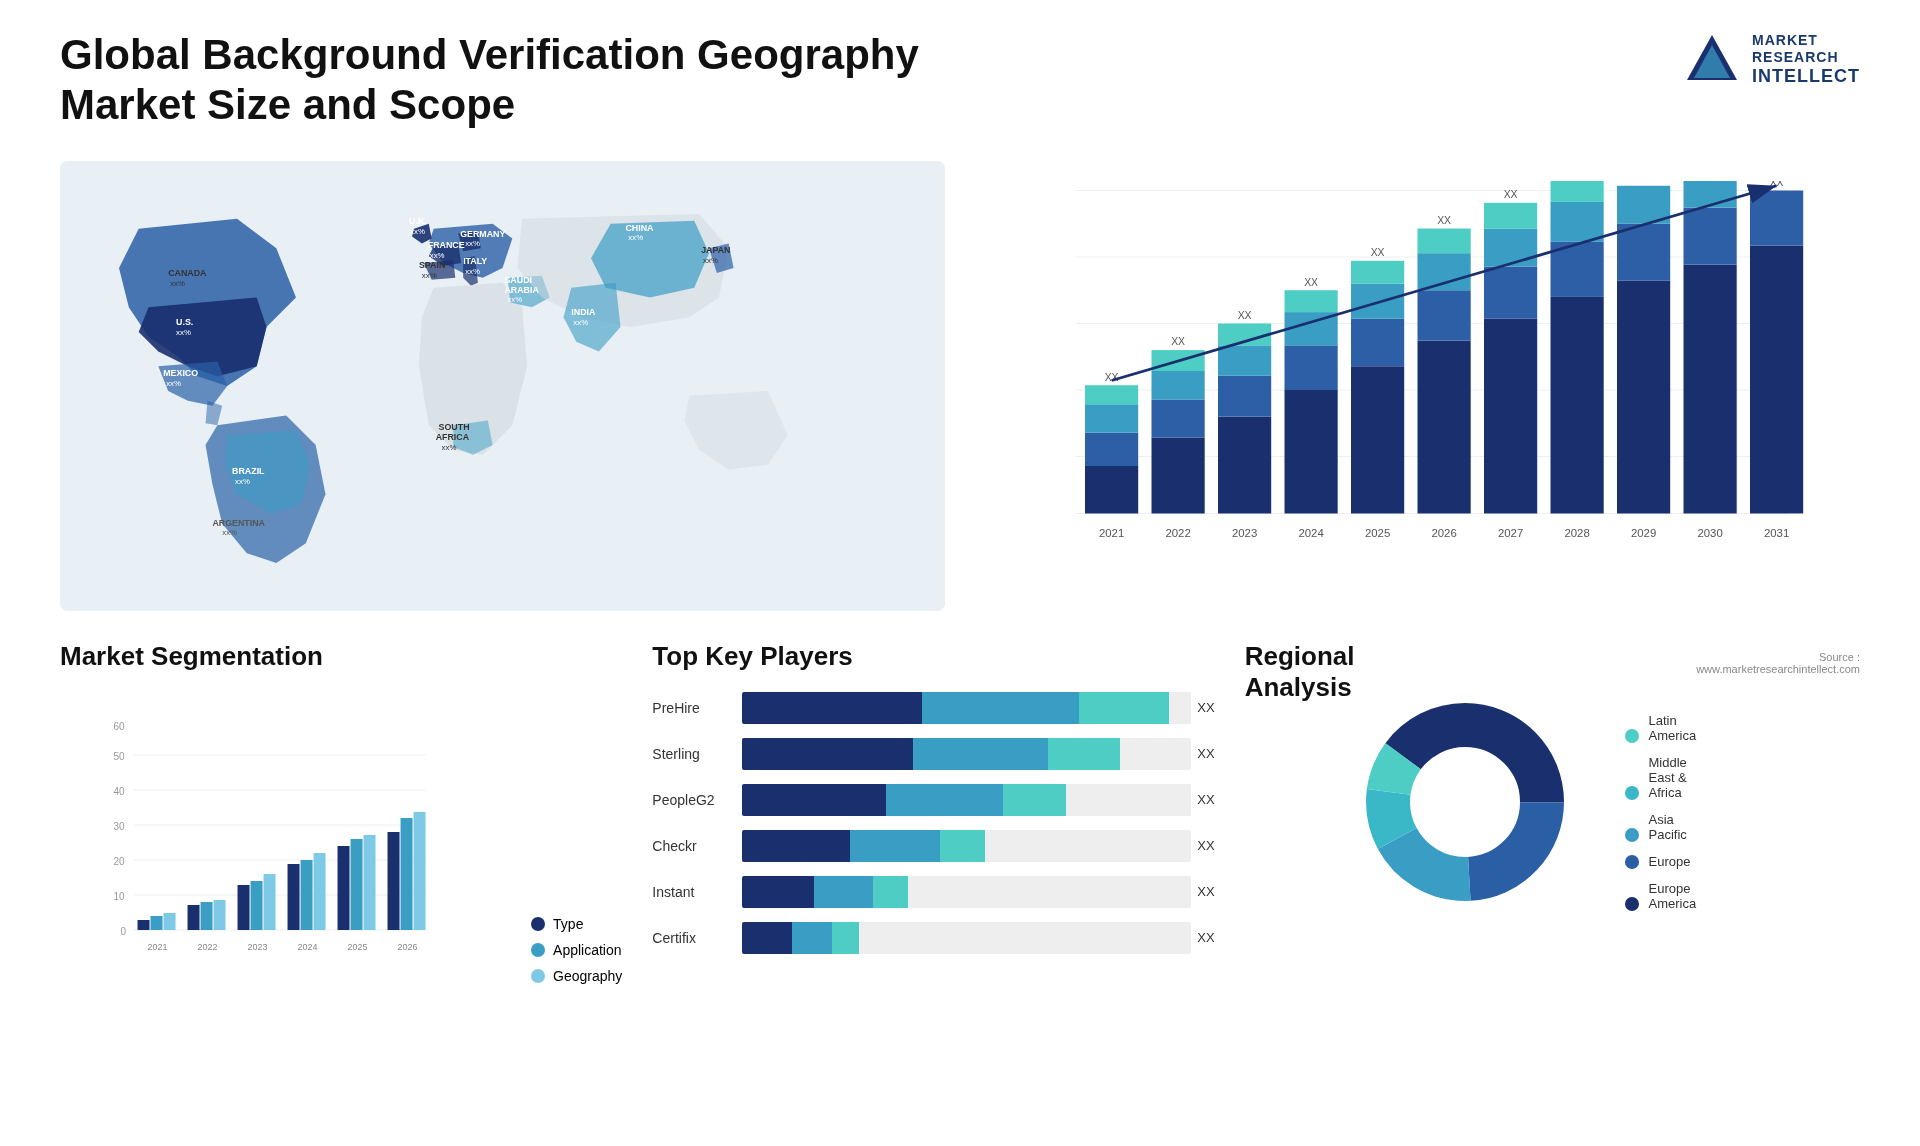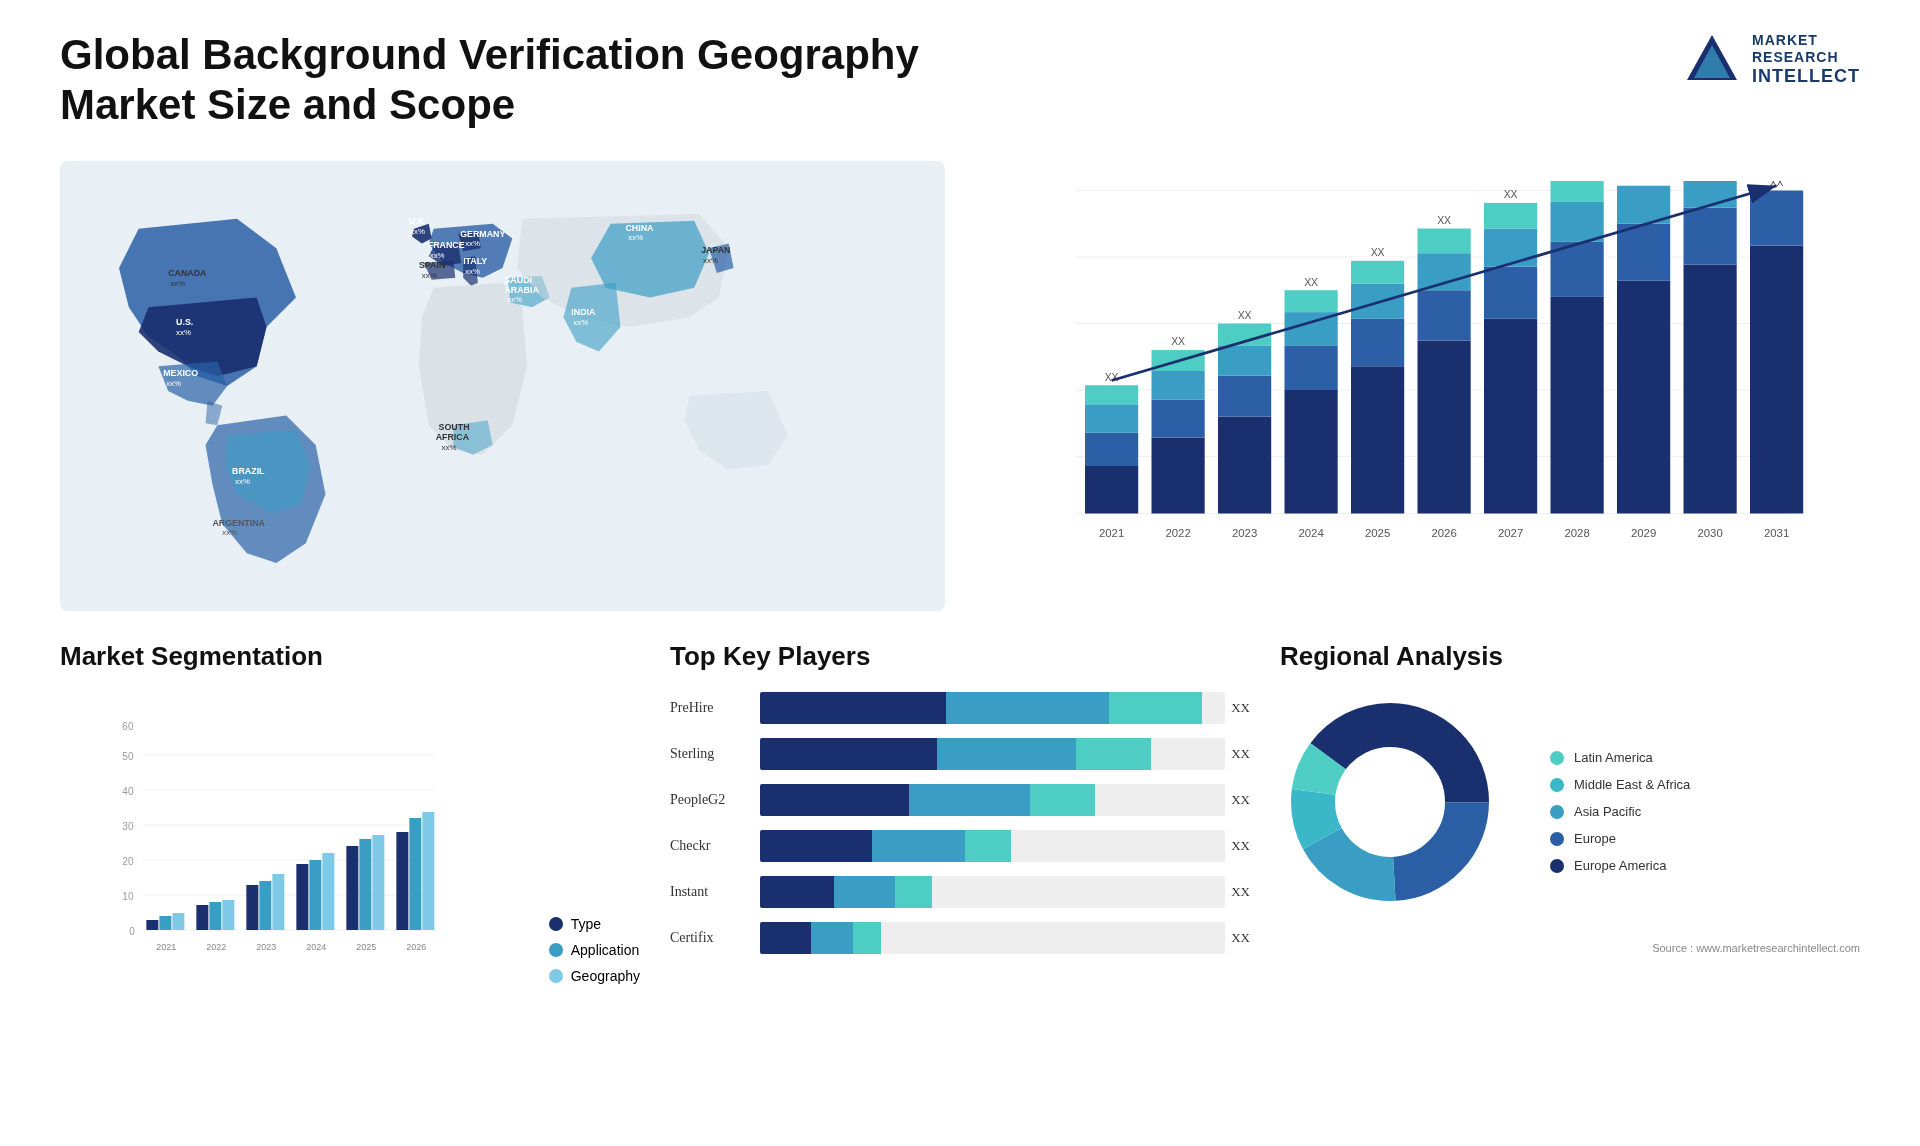--- a/index.html
+++ b/index.html
@@ -135,21 +135,20 @@
     .players-chart {
       display: flex;
       flex-direction: column;
       gap: 14px;
     }
 
     .player-row {
       display: flex;
       align-items: center;
       gap: 0;
-      font-family: Liberation Serif, serif;
     }
 
     .player-name {
       font-size: 14px;
       color: #333;
       width: 90px;
       flex-shrink: 0;
     }
 
     .player-bar-container {
@@ -168,21 +167,21 @@
     .player-xx {
       font-size: 13px;
       color: #333;
       margin-left: 6px;
       flex-shrink: 0;
     }
 
     
     .regional-section {
       display: flex;
-      flex-direction: column;
+      flex-direction: row;
     }
 
     .regional-content {
       display: flex;
       align-items: center;
       gap: 30px;
     }
 
     .donut-container {
       width: 240px;

